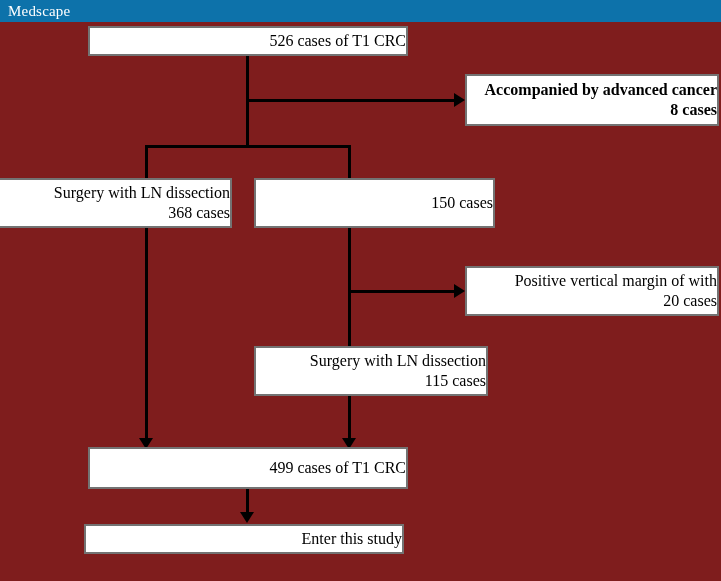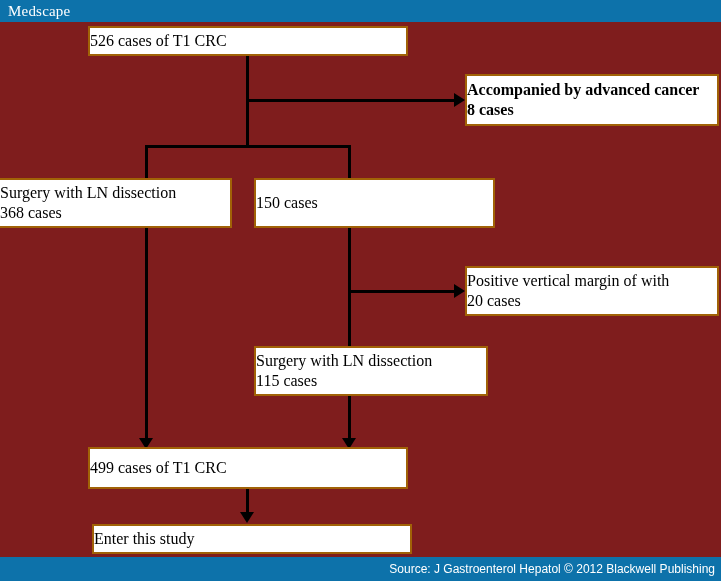--- a/index.html
+++ b/index.html
@@ -49,25 +49,25 @@
     font-family: "Liberation Sans", "DejaVu Sans", sans-serif;
     font-size: 12px;
     line-height: 18px;
     white-space: nowrap;
   }
 
   
   .node {
     position: absolute;
     box-sizing: border-box;
-    border: 2px solid #a16207;
+    border: 2px solid #737373;
     background: #ffffff;
     display: flex;
     flex-direction: column;
-    align-items: flex-start;
+    align-items: flex-end;
     justify-content: center;
     text-align: center;
     font-size: 16px;
     line-height: 20px;
     color: #000000;
     z-index: 3;
   }
   .node .ln2 { display: block; }
 
   
@@ -160,21 +160,18 @@
 
   <div class="node" style="left:254px; top:346px; width:234px; height:50px;">
     <span>Surgery with LN dissection</span>
     <span class="ln2">115 cases</span>
   </div>
 
   <div class="node" style="left:88px; top:447px; width:320px; height:42px;">
     <span>499 cases of T1 CRC</span>
   </div>
 
-  <div class="node" style="left:92px; top:524px; width:320px; height:30px;">
+  <div class="node" style="left:84px; top:524px; width:320px; height:30px;">
     <span>Enter this study</span>
   </div>
 
-  <div class="bar" id="footer-bar">
-    <span id="source-label">Source: J Gastroenterol Hepatol © 2012 Blackwell Publishing</span>
-  </div>
 
 </div>
 
 </body></html>

